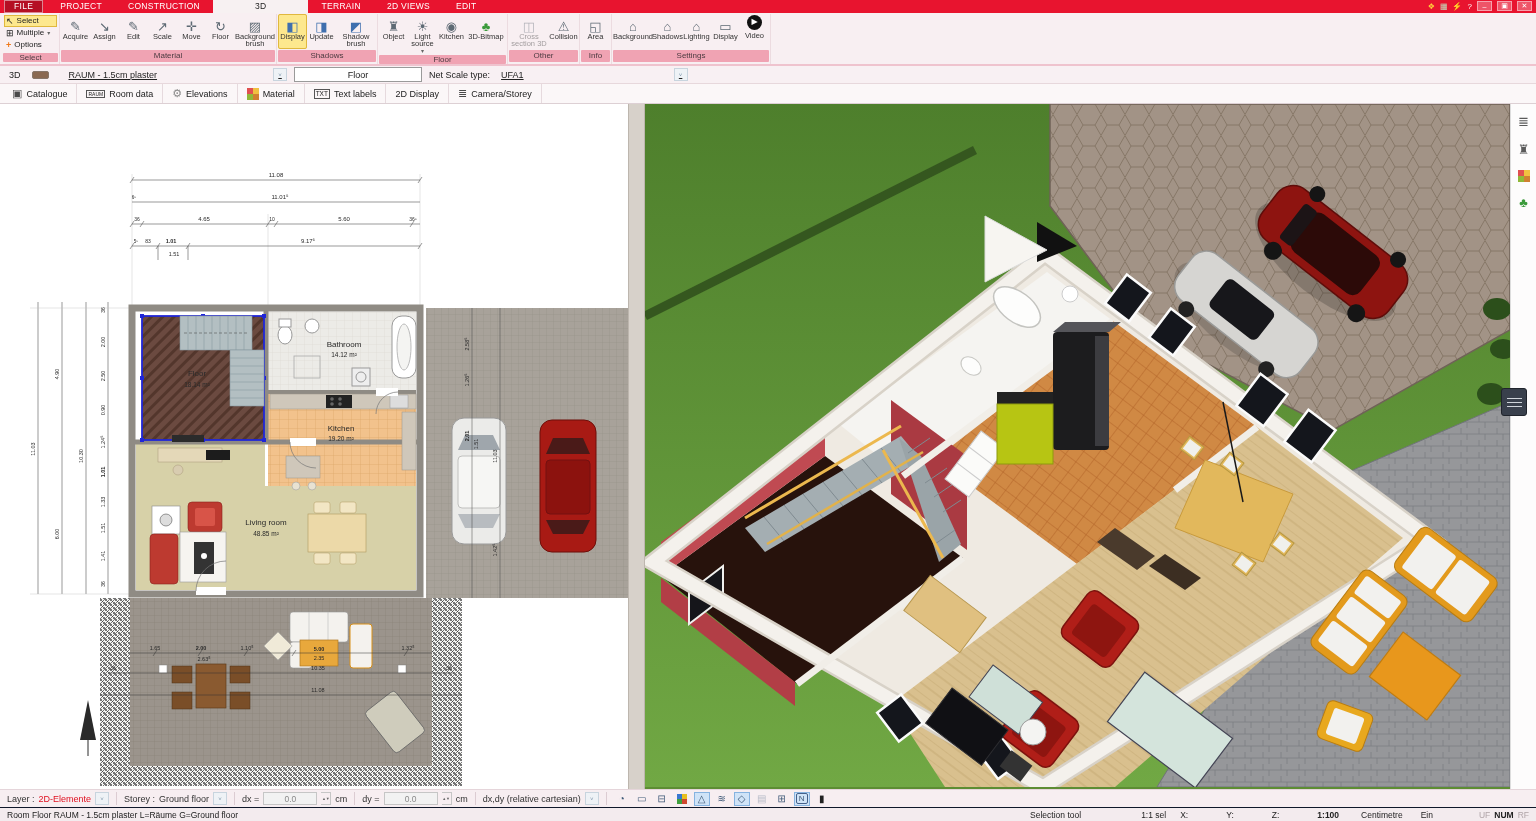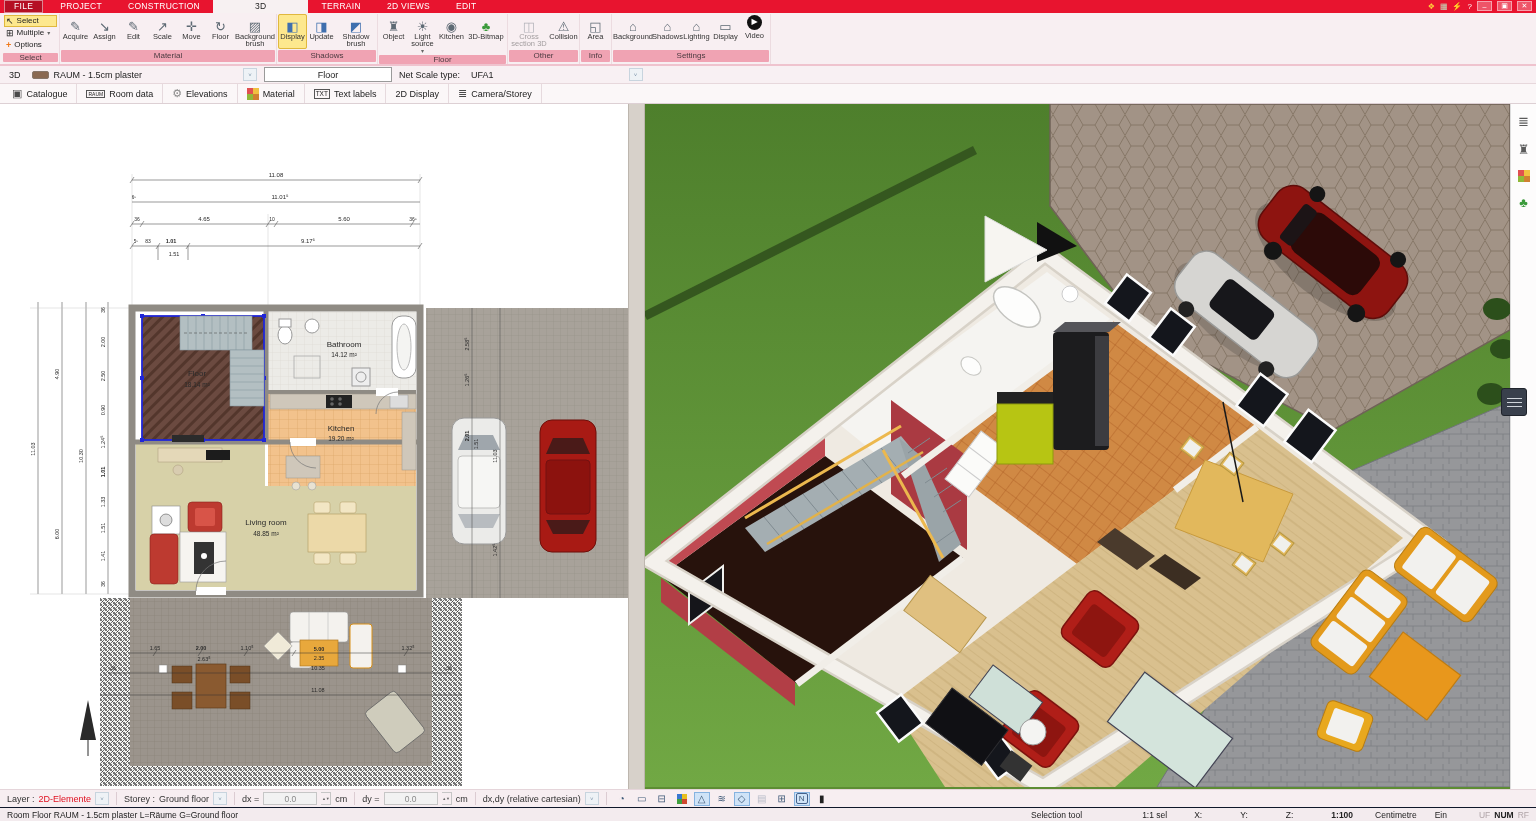--- a/index.html
+++ b/index.html
@@ -35,21 +35,21 @@
   .sgroup { width:58px; }
   .sgroup .rbtns { flex-direction:column; justify-content:space-between; padding:1px 1px; }
   .sbtn { display:flex; align-items:center; gap:3px; height:12px; padding:0 2px; font-size:8px; }
   .sbtn .ric { font-size:9px; height:auto; }
   .sbtn.hl { background:#fde88e; outline:1px solid #e0b83e; outline-offset:-1px; }
   .caret { font-size:6px; color:#666; }
   .plus { color:#f07818; font-weight:bold; font-size:11px; }
 
   
   .toolbar2 { height:19px; background:#f8f0f3; border-bottom:1px solid #e7d8dc; display:flex; align-items:center; gap:7px; padding:0 9px; font-size:9px; }
-  .dd { display:flex; align-items:center; gap:5px; height:15px; padding-left:4px; }
+  .dd { display:flex; align-items:center; gap:20px; height:15px; padding-left:4px;text-decoration:underline; }
   .chevbox { width:14px; height:13px; display:flex; align-items:center; justify-content:center; background:#eef2f6; border:1px solid #c8d4de; color:#7a92a8; font-size:6px; }
   .swatch { width:17px; height:8px; background:#8a6952; border:1px solid #86766a; border-radius:2px; }
   .btn-floor { width:128px; height:15px; background:#fff; border:1px solid #9a9a9a; display:flex; align-items:center; justify-content:center; }
 
   
   .toolbar3 { height:20px; background:#fbf7f8; border-bottom:1px solid #ddd0d4; display:flex; align-items:center; padding:0 3px; font-size:9px; }
   .t3btn { display:flex; align-items:center; gap:4px; height:19px; padding:0 9px; border-right:1px solid #e6dade; color:#222; }
   .t3ic { color:#4a4a4a; font-size:11px; }
   .t3ic.gear { color:#8a8a8a; }
   .matgrid { width:6px; height:6px; background:#e05050; box-shadow:6px 0 0 #f0c040, 0 6px 0 #90b838, 6px 6px 0 #d08030; margin-right:6px; margin-bottom:6px; }
@@ -824,24 +824,24 @@
     <span class="ibtn sel">
         <span class="ngrid">N</span>
       </span>
     <span class="ibtn" style="color:#222;">▮</span>
   </div>
 
   <div class="statusbar">
     <span class="sbf">Room Floor RAUM - 1.5cm plaster L=Räume G=Ground floor</span>
     <span class="sb-spacer"></span>
     <span class="sbf" style="margin-right:60px;">Selection tool</span>
-    <span class="sbf" style="margin-right:27px;">1:1 sel</span>
+    <span class="sbf" style="margin-right:14px;">1:1 sel</span>
     <span class="sbf" style="margin-right:38px;">X:</span>
     <span class="sbf" style="margin-right:38px;">Y:</span>
     <span class="sbf" style="margin-right:38px;">Z:</span>
     <span class="sbf" style="margin-right:22px;font-weight:bold;">1:100</span>
     <span class="sbf" style="margin-right:18px;">Centimetre</span>
-    <span class="sbf" style="">Ein</span>
+    <span class="sbf" style="margin-right:14px;">Ein</span>
     <span class="sbf dim" style="margin-right:4px;padding-left:32px;">UF</span>
     <span class="sbf bold" style="margin-right:4px;">NUM</span>
     <span class="sbf dim">RF</span>
   </div>
 </div>
 
 </body></html>

